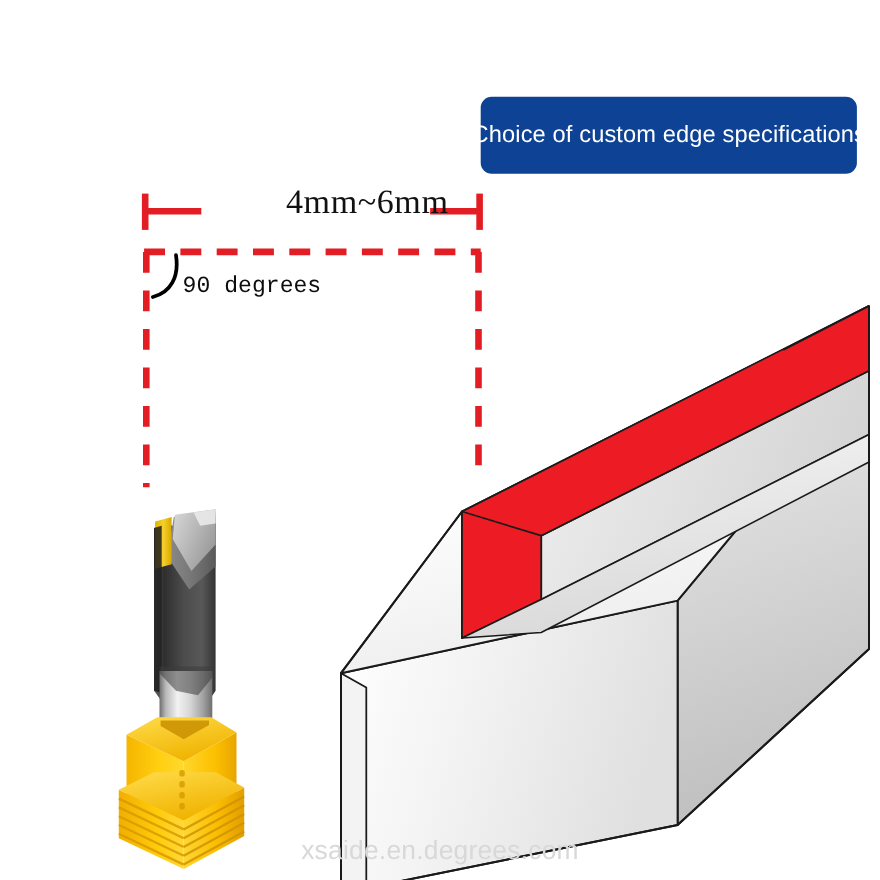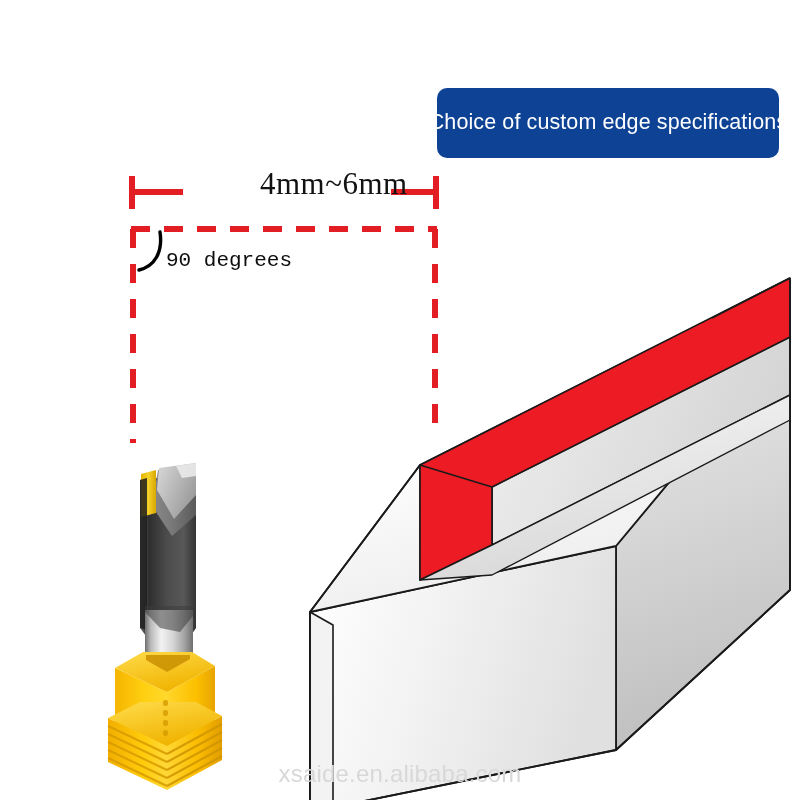--- a/index.html
+++ b/index.html
@@ -284,15 +284,15 @@
   </svg>
 
   <div class="banner" style="background:#0d4294;">
     <span class="banner-text">Choice of custom edge specifications</span>
   </div>
 
   <div class="dim-label">4mm~6mm</div>
 
   <div class="angle-label">90 degrees</div>
 
-  <div class="watermark">xsaide.en.alibaba.com</div>
+  <div class="watermark">xsaide.en.degrees.com</div>
 
 </div>
 
 </body></html>

